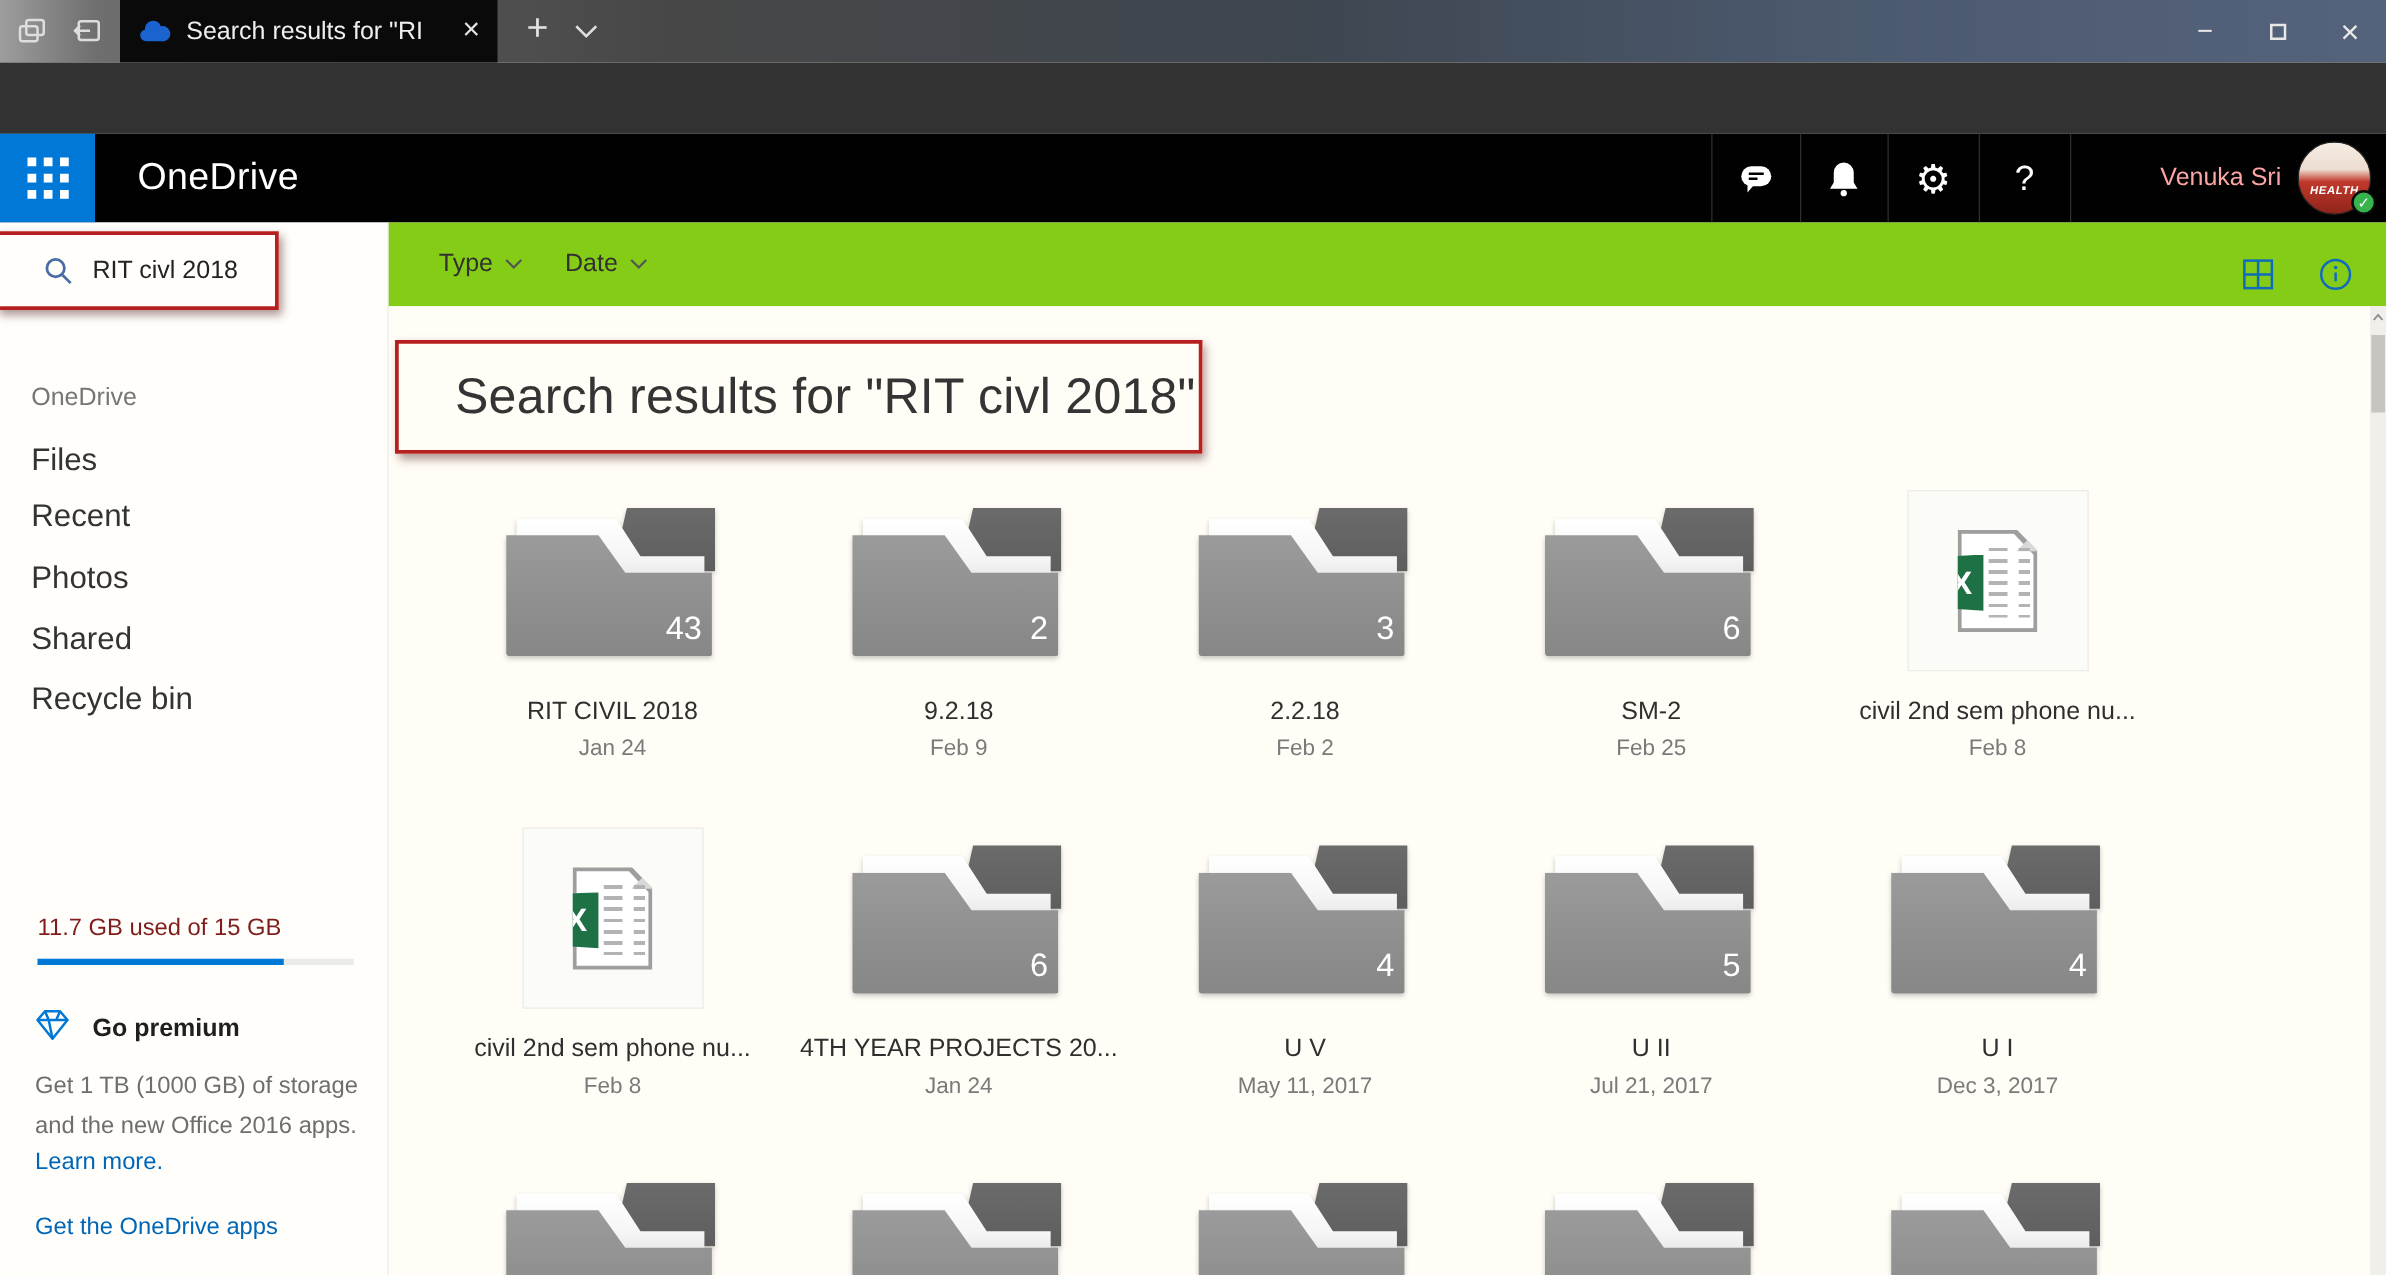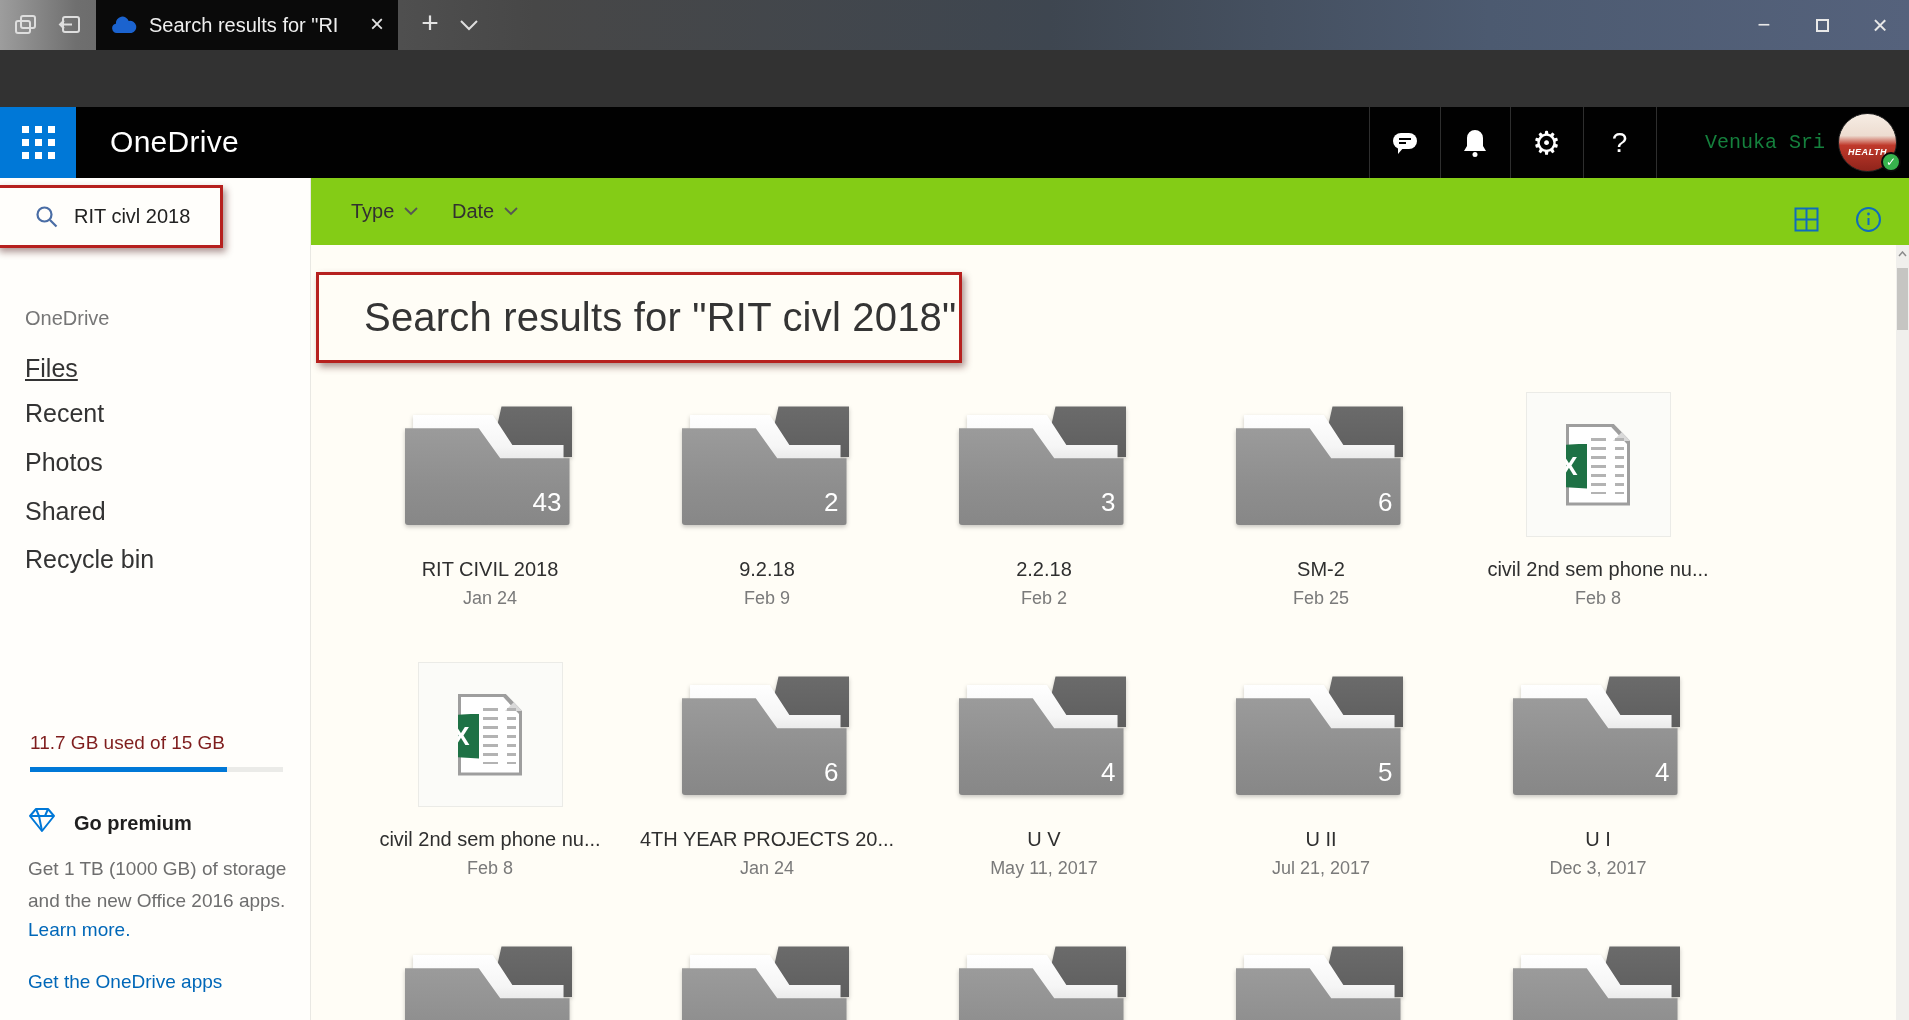--- a/index.html
+++ b/index.html
@@ -34,21 +34,21 @@
 
   
   .appheader { position:absolute; left:0; top:107px; width:1909px; height:71px; background:#010101; }
   .waffle { position:absolute; left:0; top:0; width:76px; height:71px; background:#0078d7;
     display:flex; align-items:center; justify-content:center; }
   .waffle-grid { display:grid; grid-template-columns:repeat(3,7px); grid-gap:6px; }
   .waffle-grid i { width:7px; height:7px; background:#fff; }
   .appname { position:absolute; left:110px; top:18px; color:#fff; font-size:30px; letter-spacing:.3px; }
   .hdr-sep { position:absolute; top:0; width:1px; height:71px; background:#2e2e2e; }
   .hdr-ic { position:absolute; top:0; height:71px; display:flex; align-items:center; justify-content:center; color:#fff; }
-  .username { position:absolute; right:84px; top:24px; color:#15803d; font-size:20px;font-family:Liberation Mono, monospace; }
+  .username { position:absolute; right:84px; top:24px; color:#fca5a5; font-size:20px; }
   .avatar { position:absolute; right:12px; top:6px; width:59px; height:59px; border-radius:50%; overflow:hidden;
     background:linear-gradient(180deg,#f6ede4 0%,#eddcd0 38%,#c0392b 55%,#8f241b 100%); border:1px solid #222;font-style:italic; }
   .avatar .band { position:absolute; left:0; right:0; top:33px; text-align:center; color:#fff;
     font-size:9px; font-weight:700; letter-spacing:.5px; }
   .badge { position:absolute; right:8px; top:45px; width:20px; height:20px; border-radius:50%;
     background:#37b24d; color:#fff; font-size:12px; display:flex; align-items:center; justify-content:center;
     border:2px solid #0a0a0a; }
 
   
   .sidebar { position:absolute; left:0; top:178px; width:311px; bottom:0; background:#fffefb; border-right:1px solid #e9e8e3; }
@@ -262,21 +262,21 @@
 
 <div class="search-annot annotation">
   <svg width="23" height="23" fill="none" stroke="#4a6da5" stroke-width="2.2">
     <circle cx="9.5" cy="9.5" r="7"></circle>
       <path d="M15 15l6.5 6.5"></path>
   </svg>
   <span class="search-val">RIT civl 2018</span>
 </div>
 
 <div class="navsec">OneDrive</div>
-<div class="navitem" style="top:354px;text-decoration:underline;">Files</div>
+<div class="navitem" style="top:354px;">Files</div>
 <div class="navitem" style="top:399px;">Recent</div>
 <div class="navitem" style="top:448px;">Photos</div>
 <div class="navitem" style="top:497px;">Shared</div>
 <div class="navitem" style="top:545px;">Recycle bin</div>
 
 <div class="storage-link">11.7 GB used of 15 GB</div>
 <div class="storagebar">
   <div class="storagefill" style="width:197px;"></div>
 </div>
 

